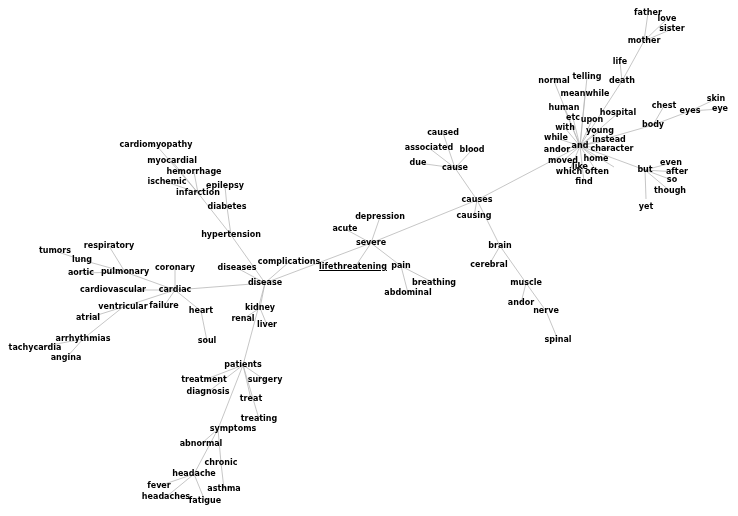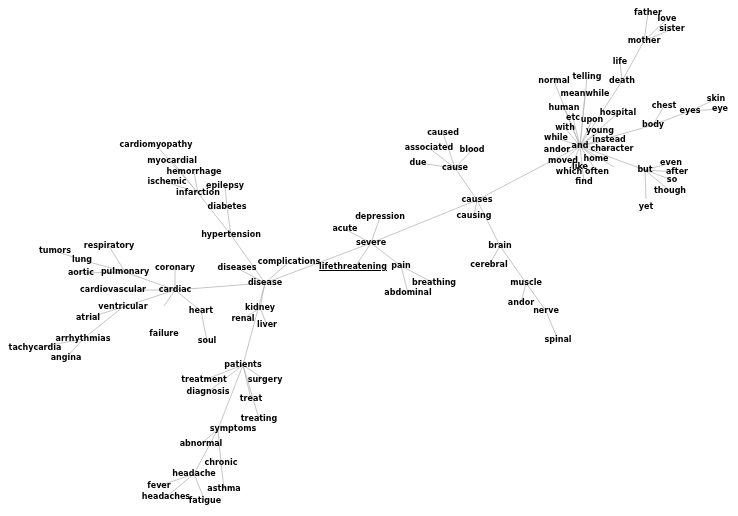--- a/index.html
+++ b/index.html
@@ -198,21 +198,21 @@
       <div class="node" style="left: 231px; top: 235px;">hypertension</div>
       <div class="node" style="left: 55px; top: 251px;">tumors</div>
       <div class="node" style="left: 109px; top: 246px;">respiratory</div>
       <div class="node" style="left: 82px; top: 260px;">lung</div>
       <div class="node" style="left: 81px; top: 273px;">aortic</div>
       <div class="node" style="left: 125px; top: 272px;">pulmonary</div>
       <div class="node" style="left: 175px; top: 268px;">coronary</div>
       <div class="node" style="left: 113px; top: 290px;">cardiovascular</div>
       <div class="node" style="left: 175px; top: 290px;">cardiac</div>
       <div class="node" style="left: 123px; top: 307px;">ventricular</div>
-      <div class="node" style="left: 164px; top: 306px; margin-top: 28px;">failure</div>
+      <div class="node" style="left: 164px; top: 306px;">failure</div>
       <div class="node" style="left: 201px; top: 311px;">heart</div>
       <div class="node" style="left: 88px; top: 318px;">atrial</div>
       <div class="node" style="left: 207px; top: 341px;">soul</div>
       <div class="node" style="left: 83px; top: 339px;">arrhythmias</div>
       <div class="node" style="left: 35px; top: 348px;">tachycardia</div>
       <div class="node" style="left: 66px; top: 358px;">angina</div>
       <div class="node" style="left: 243px; top: 365px;">patients</div>
       <div class="node" style="left: 204px; top: 380px;">treatment</div>
       <div class="node" style="left: 265px; top: 380px;">surgery</div>
       <div class="node" style="left: 208px; top: 392px;">diagnosis</div>

